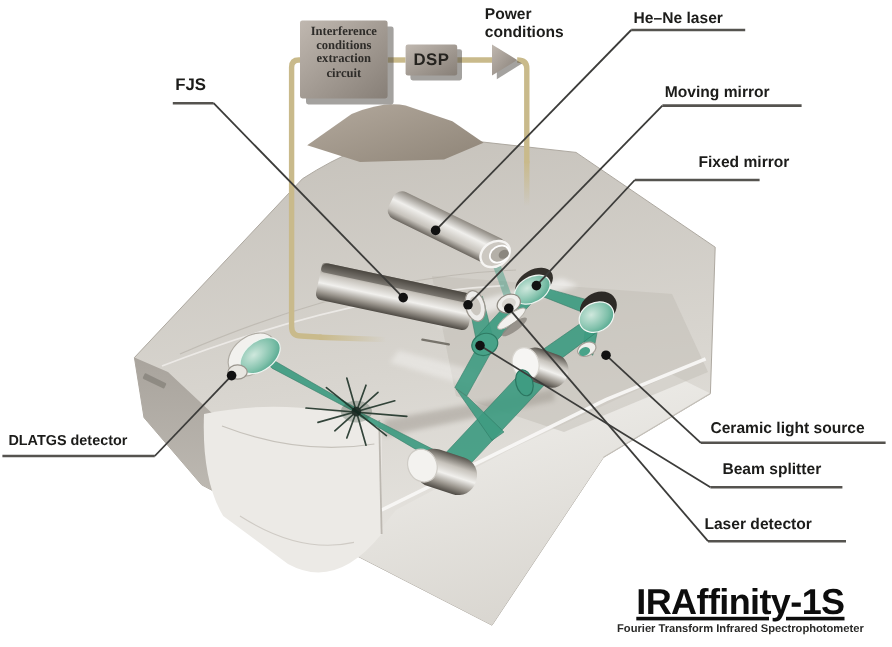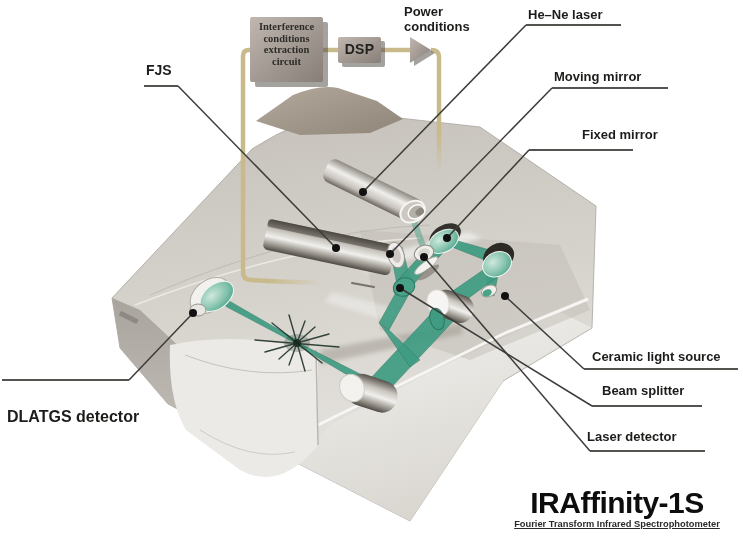--- a/index.html
+++ b/index.html
@@ -10,29 +10,29 @@
        font-family:"Liberation Sans",sans-serif;}
   .lbl-two{line-height:14.5px;}
   #lbl-fjs{left:146px;top:62px;font-size:14px;text-align:center;}
   #lbl-power{left:404px;top:5px;}
   #lbl-hene{left:528px;top:7px;}
   #lbl-moving{left:554px;top:69px;}
   #lbl-fixed{left:539px;top:127px;padding-left:43px;}
   #lbl-ceramic{left:592px;top:349px;}
   #lbl-beamsplitter{left:602px;top:383px;}
   #lbl-laserdet{left:587px;top:429px;}
-  #lbl-dlatgs{left:7px;top:360px;font-size:16px;margin-top:48px;}
+  #lbl-dlatgs{left:7px;top:360px;font-size:12px;}
   #box1-text{position:absolute;left:251px;top:21px;width:71px;text-align:center;
              font-weight:bold;font-size:10.5px;line-height:11.5px;color:#2e2c29;font-family:Liberation Serif, serif;}
   #dsp-text{position:absolute;left:338px;top:41px;width:43px;text-align:center;
             font-weight:bold;font-size:14px;color:#25231f;letter-spacing:.3px;}
   #product-title{position:absolute;left:492px;top:486px;width:250px;text-align:center;
-                 font-weight:bold;font-size:30px;letter-spacing:-0.5px;color:#0d0d0d;}
+                 font-weight:bold;font-size:30px;letter-spacing:-0.5px;color:#0d0d0d;text-decoration:underline;}
   #product-subtitle{position:absolute;left:492px;top:519px;width:250px;text-align:center;
-                    font-weight:bold;font-size:9.3px;color:#2a2a28;text-decoration:underline;}
+                    font-weight:bold;font-size:9.3px;color:#2a2a28;}
 </style>
 </head>
 <body>
 
 <div id="stage">
 
 <svg width="743" height="539" viewBox="0 0 743 539">
   <defs>
     <linearGradient id="gBody" x1="0.3" y1="0" x2="0.45" y2="1">
       <stop offset="0" stop-color="#c6c2bb"></stop>

